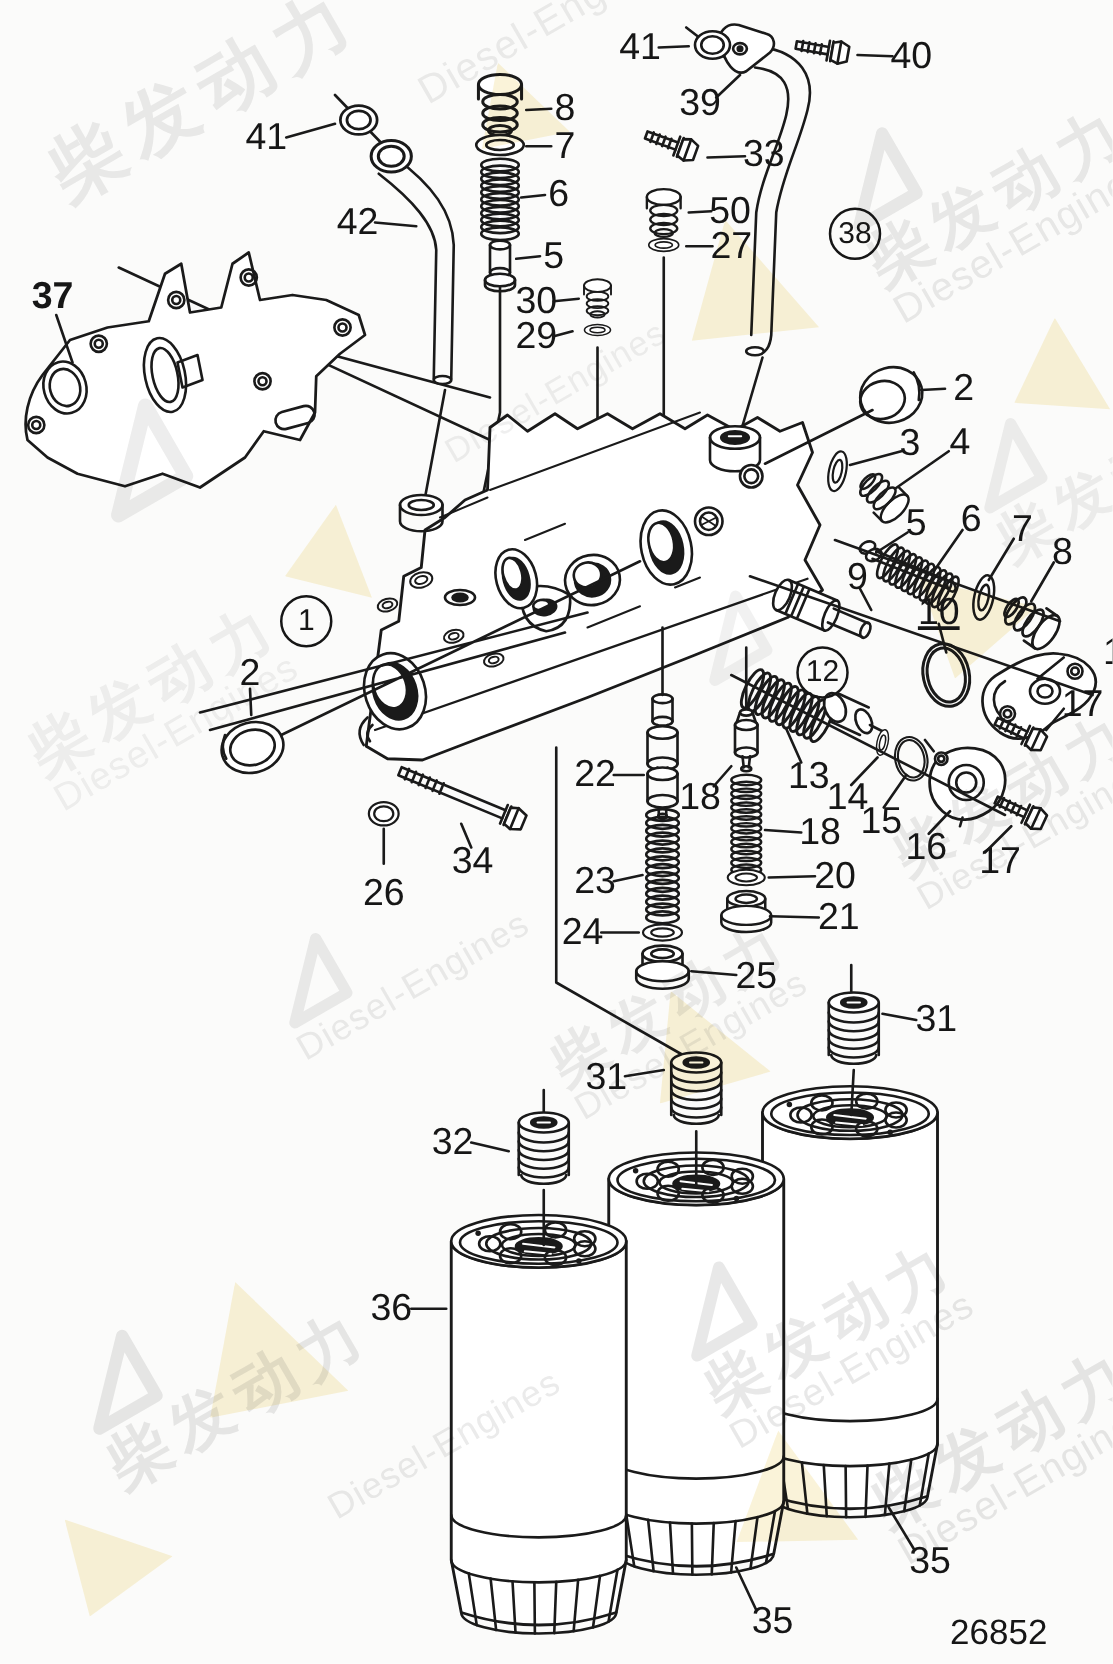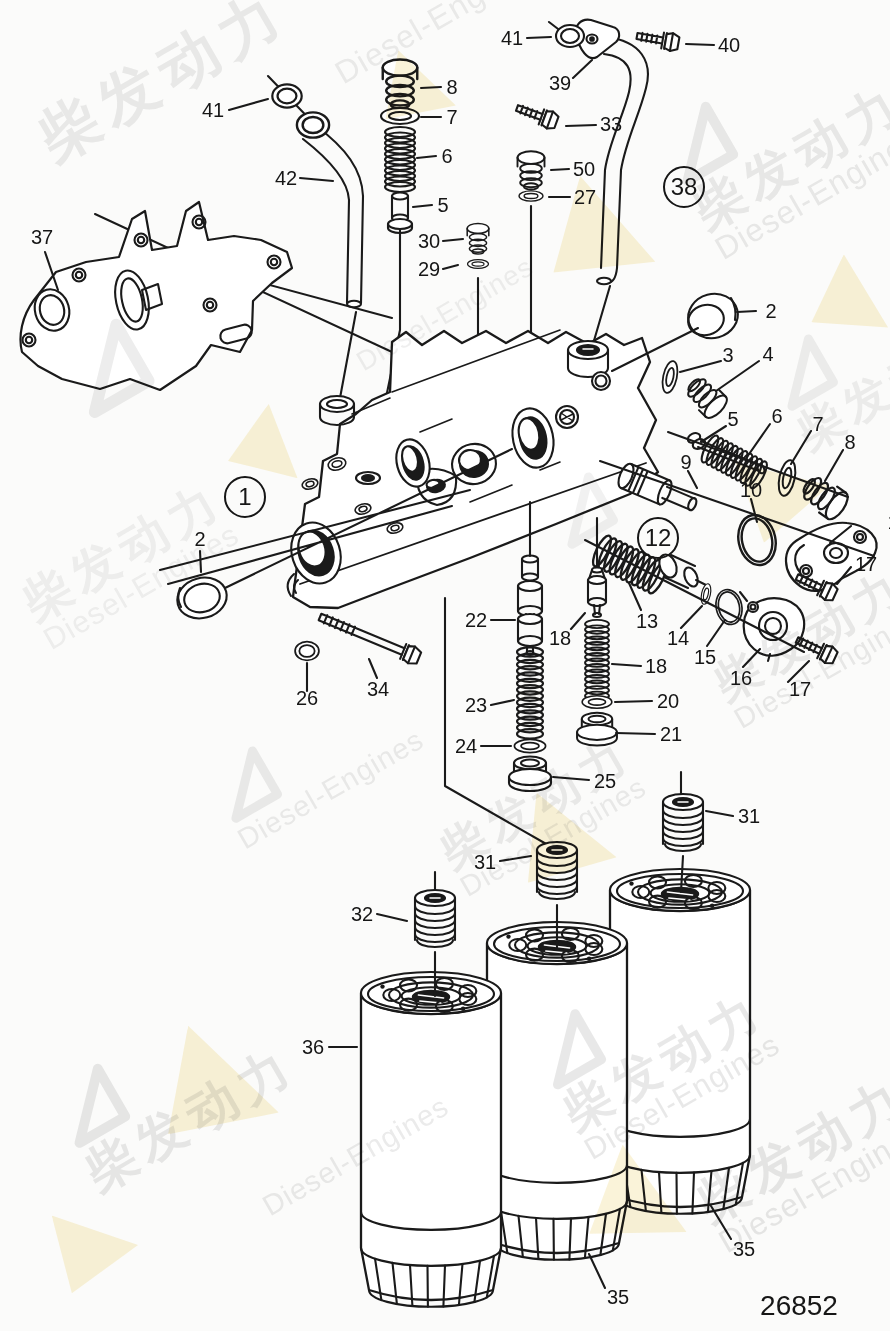--- a/index.html
+++ b/index.html
@@ -13,21 +13,21 @@
         clip-path:polygon(0% 0%,100% 55%,8% 100%);}
   
   #wm-layer{position:absolute;inset:0;pointer-events:none;mix-blend-mode:multiply;}
   .wm{position:absolute;transform:rotate(-30deg);transform-origin:left top;
       color:#d2d2d2;white-space:nowrap;line-height:1.02;}
   .wm .cn{font-weight:bold;font-size:46px;letter-spacing:7px;display:block;}
   .wm .en{font-size:29px;letter-spacing:1px;display:block;}
   .wm svg{position:static;display:block;margin-bottom:2px;}
   
   #callout-layer{position:absolute;inset:0;pointer-events:none;}
-  .callout{position:absolute;transform:translate(-50%,-50%);font-size:20px;color:#161616;
+  .callout{position:absolute;transform:translate(-50%,-50%);font-size:30px;color:#161616;
            letter-spacing:0;}
   .callout.circled{width:38px;height:38px;border:2.4px solid #161616;border-radius:50%;
            display:flex;align-items:center;justify-content:center;font-size:24px;background:transparent;}
   #drawing-number{position:absolute;transform:translate(-50%,-50%);font-size:28px;color:#161616;}
 </style>
 </head>
 <body>
 
 <div id="stage">
 
@@ -601,45 +601,45 @@
       <div class="callout" style="left: 447px; top: 156px;">6</div>
       <div class="callout" style="left: 286px; top: 178px;">42</div>
       <div class="callout" style="left: 443px; top: 205px;">5</div>
       <div class="callout" style="left: 512px; top: 38px;">41</div>
       <div class="callout" style="left: 560px; top: 83px;">39</div>
       <div class="callout" style="left: 729px; top: 45px; text-align: right;">40</div>
       <div class="callout" style="left: 611px; top: 124px;">33</div>
       <div class="callout" style="left: 584px; top: 169px;">50</div>
       <div class="callout" style="left: 585px; top: 197px;">27</div>
       <div class="callout circled" style="left: 684px; top: 187px;">38</div>
-      <div class="callout" style="left: 42px; top: 237px;">37</div>
+      <div class="callout" style="left: 42px; top: 237px; font-weight: bold;">37</div>
       <div class="callout" style="left: 429px; top: 241px;">30</div>
       <div class="callout" style="left: 429px; top: 269px;">29</div>
       <div class="callout" style="left: 771px; top: 311px;">2</div>
       <div class="callout" style="left: 728px; top: 355px;">3</div>
       <div class="callout" style="left: 768px; top: 354px;">4</div>
       <div class="callout" style="left: 733px; top: 419px;">5</div>
       <div class="callout" style="left: 777px; top: 416px;">6</div>
       <div class="callout" style="left: 818px; top: 424px;">7</div>
       <div class="callout" style="left: 850px; top: 442px;">8</div>
       <div class="callout" style="left: 686px; top: 462px;">9</div>
-      <div class="callout" style="left: 751px; top: 490px;">10</div>
+      <div class="callout" style="left: 751px; top: 490px; text-decoration: underline;">10</div>
       <div class="callout" style="left: 898px; top: 522px;">11</div>
       <div class="callout" style="left: 866px; top: 564px;">17</div>
       <div class="callout circled" style="left: 245px; top: 497px;">1</div>
       <div class="callout" style="left: 200px; top: 539px;">2</div>
       <div class="callout circled" style="left: 658px; top: 538px;">12</div>
       <div class="callout" style="left: 476px; top: 620px;">22</div>
       <div class="callout" style="left: 560px; top: 638px;">18</div>
       <div class="callout" style="left: 647px; top: 621px;">13</div>
       <div class="callout" style="left: 678px; top: 638px;">14</div>
       <div class="callout" style="left: 705px; top: 657px;">15</div>
       <div class="callout" style="left: 741px; top: 678px;">16</div>
       <div class="callout" style="left: 800px; top: 689px;">17</div>
-      <div class="callout" style="left: 307px; top: 698px;">26</div>
+      <div class="callout" style="left: 307px; top: 715px;">26</div>
       <div class="callout" style="left: 378px; top: 689px;">34</div>
       <div class="callout" style="left: 476px; top: 705px;">23</div>
       <div class="callout" style="left: 656px; top: 666px;">18</div>
       <div class="callout" style="left: 668px; top: 701px;">20</div>
       <div class="callout" style="left: 671px; top: 734px;">21</div>
       <div class="callout" style="left: 466px; top: 746px;">24</div>
       <div class="callout" style="left: 605px; top: 781px;">25</div>
       <div class="callout" style="left: 485px; top: 862px;">31</div>
       <div class="callout" style="left: 362px; top: 914px;">32</div>
       <div class="callout" style="left: 749px; top: 816px;">31</div>

